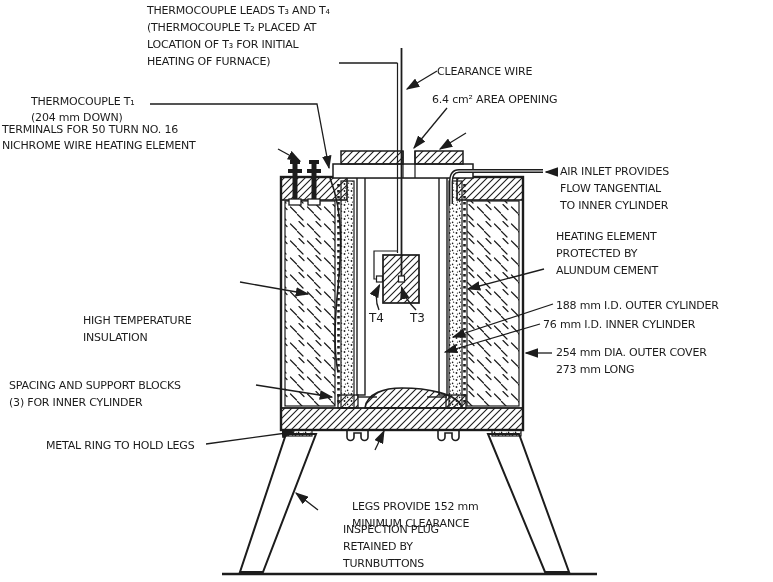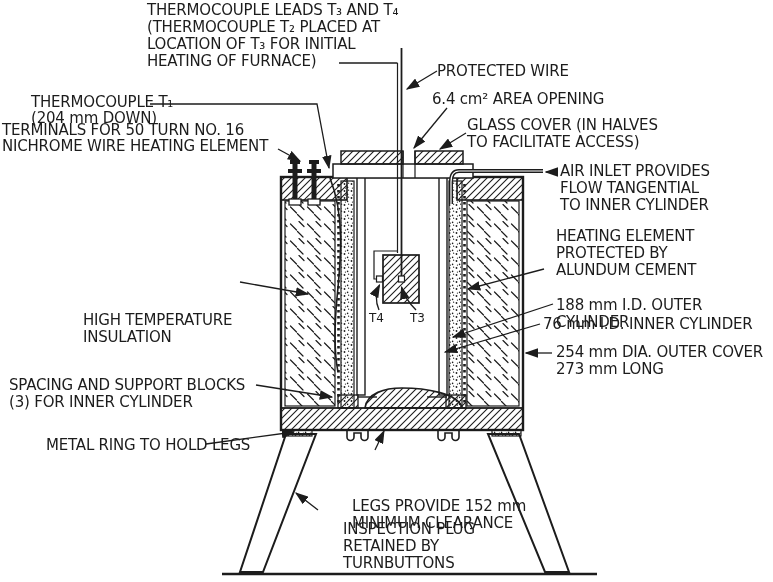--- a/index.html
+++ b/index.html
@@ -1,19 +1,19 @@
 <!DOCTYPE html>
 <html><head>
 <meta charset="utf-8">
 <style>
   html,body{margin:0;padding:0;background:#ffffff;}
   #stage{position:relative;width:773px;height:582px;background:#ffffff;overflow:hidden;
          font-family:"DejaVu Sans","Liberation Sans",sans-serif;}
   #linework{position:absolute;left:0;top:0;}
-  .lbl{position:absolute;font-size:15px;line-height:17px;color:#1c1c1c;
+  .lbl{position:absolute;font-size:11px;line-height:17px;color:#1c1c1c;
        white-space:pre-line;letter-spacing:-0.2px;}
   .lbl.tight{line-height:16px;}
   .tc{font-size:12px;letter-spacing:0;}
 </style>
 </head>
 <body>
 
 <div id="stage">
 
   <svg id="linework" width="773" height="582" viewBox="0 0 773 582">
@@ -139,24 +139,22 @@
   </svg>
 
   <div class="lbl" style="left:147px;top:2px;">THERMOCOUPLE LEADS T₃ AND T₄
 (THERMOCOUPLE T₂ PLACED AT
 LOCATION OF T₃ FOR INITIAL
 HEATING OF FURNACE)</div>
   <div class="lbl tight" style="left:31px;top:94px;">THERMOCOUPLE T₁
 (204 mm DOWN)</div>
   <div class="lbl tight" style="left:2px;top:122px;">TERMINALS FOR 50 TURN NO. 16
 NICHROME WIRE HEATING ELEMENT</div>
-  <div class="lbl" style="left:437px;top:63px;">PROTECTED WIRE</div>
+  <div class="lbl" style="left:437px;top:63px;">CLEARANCE WIRE</div>
   <div class="lbl" style="left:432px;top:91px;">6.4 cm² AREA OPENING</div>
-  <div class="lbl" style="left:467px;top:117px;">GLASS COVER (IN HALVES
-TO FACILITATE ACCESS)</div>
   <div class="lbl" style="left:560px;top:163px;">AIR INLET PROVIDES
 FLOW TANGENTIAL
 TO INNER CYLINDER</div>
   <div class="lbl" style="left:556px;top:228px;">HEATING ELEMENT
 PROTECTED BY
 ALUNDUM CEMENT</div>
   <div class="lbl" style="left:556px;top:297px;">188 mm I.D. OUTER CYLINDER</div>
   <div class="lbl" style="left:543px;top:316px;">76 mm I.D. INNER CYLINDER</div>
   <div class="lbl" style="left:556px;top:344px;">254 mm DIA. OUTER COVER
 273 mm LONG</div>

